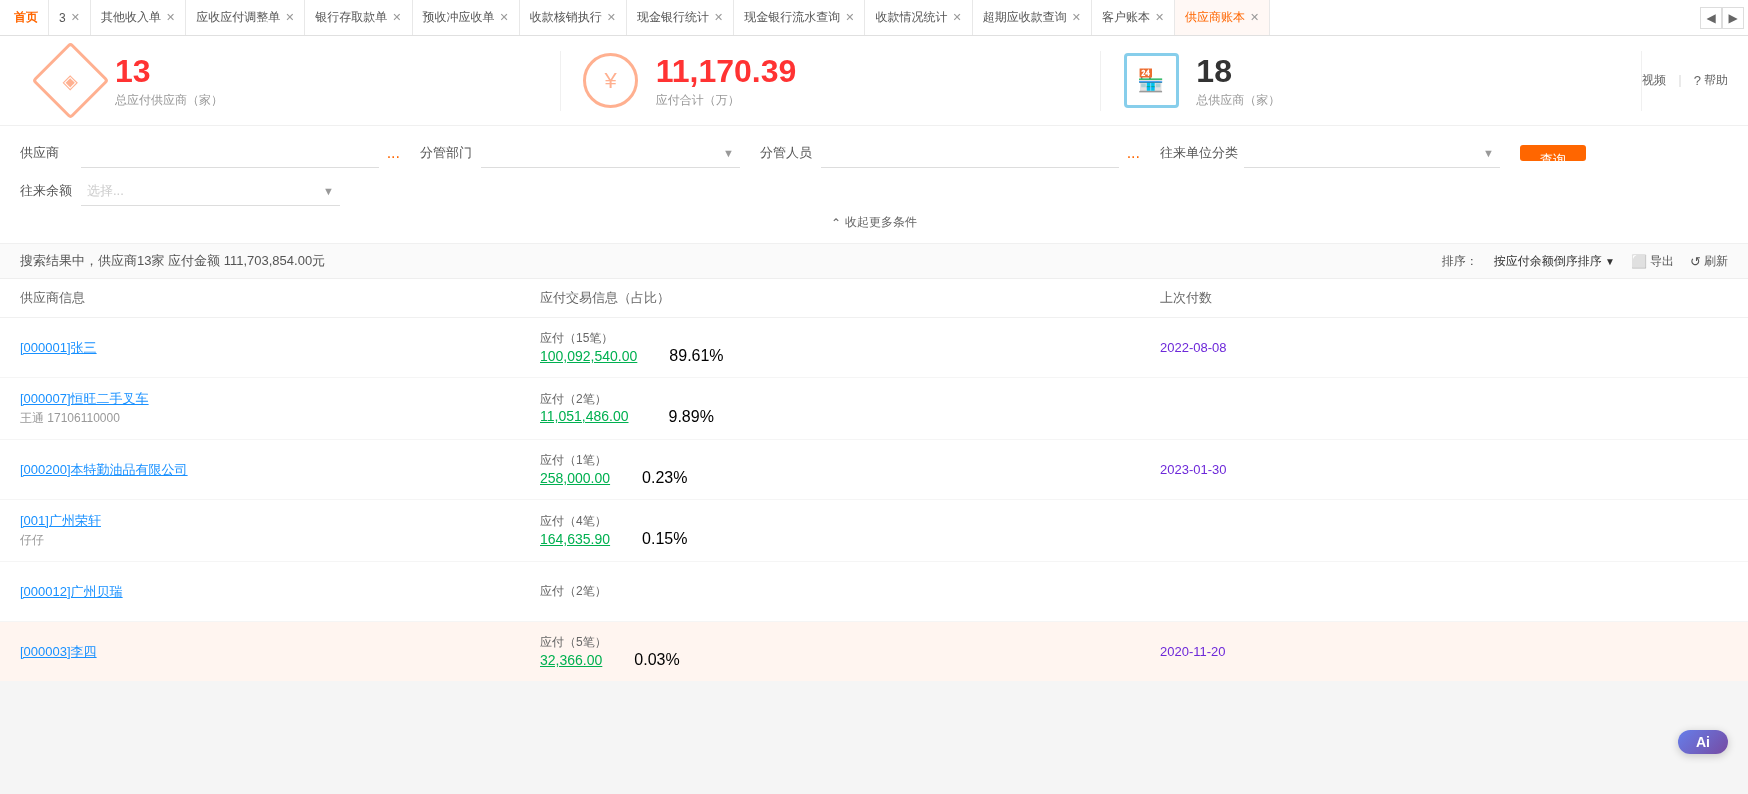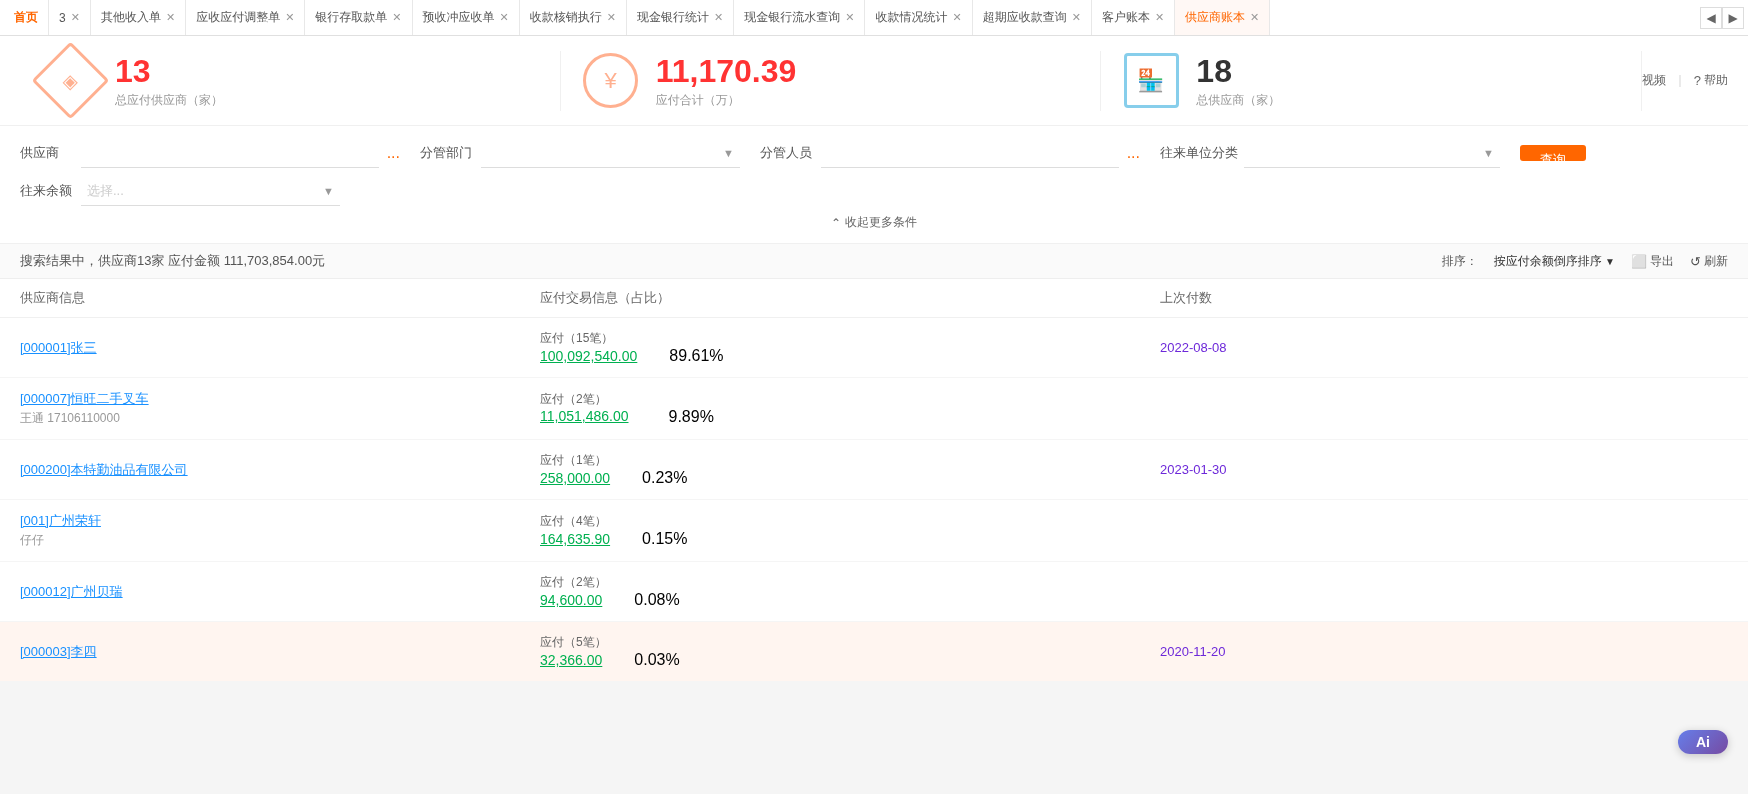--- a/index.html
+++ b/index.html
@@ -550,24 +550,20 @@
         <span class="lastpay-date"></span>
       </div>
     </div>
 
     <div class="table-row">
       <div class="col-supplier">
         <div class="supplier-name">[000012]广州贝瑞</div>
       </div>
       <div class="col-transactions">
         <div class="tx-label">应付（2笔）</div>
-        <div style="display:flex; align-items:center; gap:16px;">
-          <span class="tx-amount">94,600.00</span>
-          <span class="tx-percent">0.08%</span>
-        </div>
       </div>
     </div>
 
     <div class="table-row highlighted">
       <div class="col-supplier">
         <div class="supplier-name">[000003]李四</div>
       </div>
       <div class="col-transactions">
         <div class="tx-label">应付（5笔）</div>
         <div style="display:flex; align-items:center; gap:16px;">

